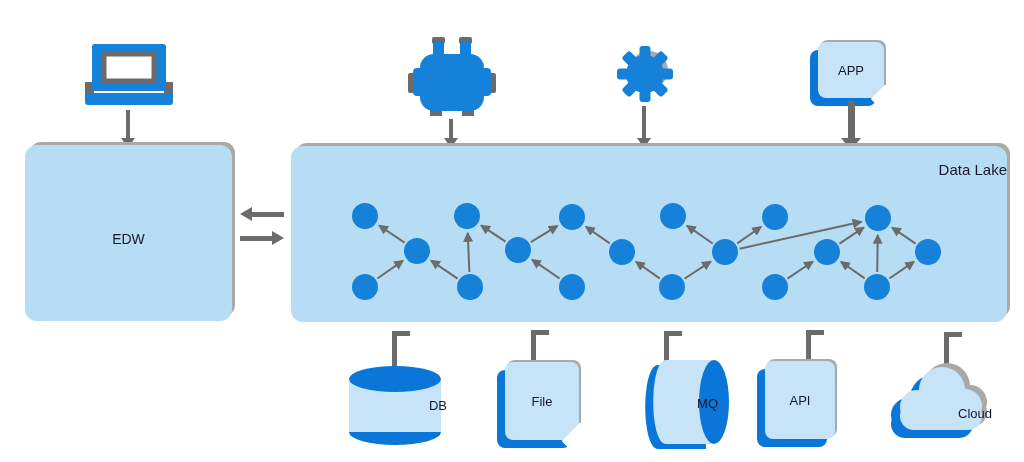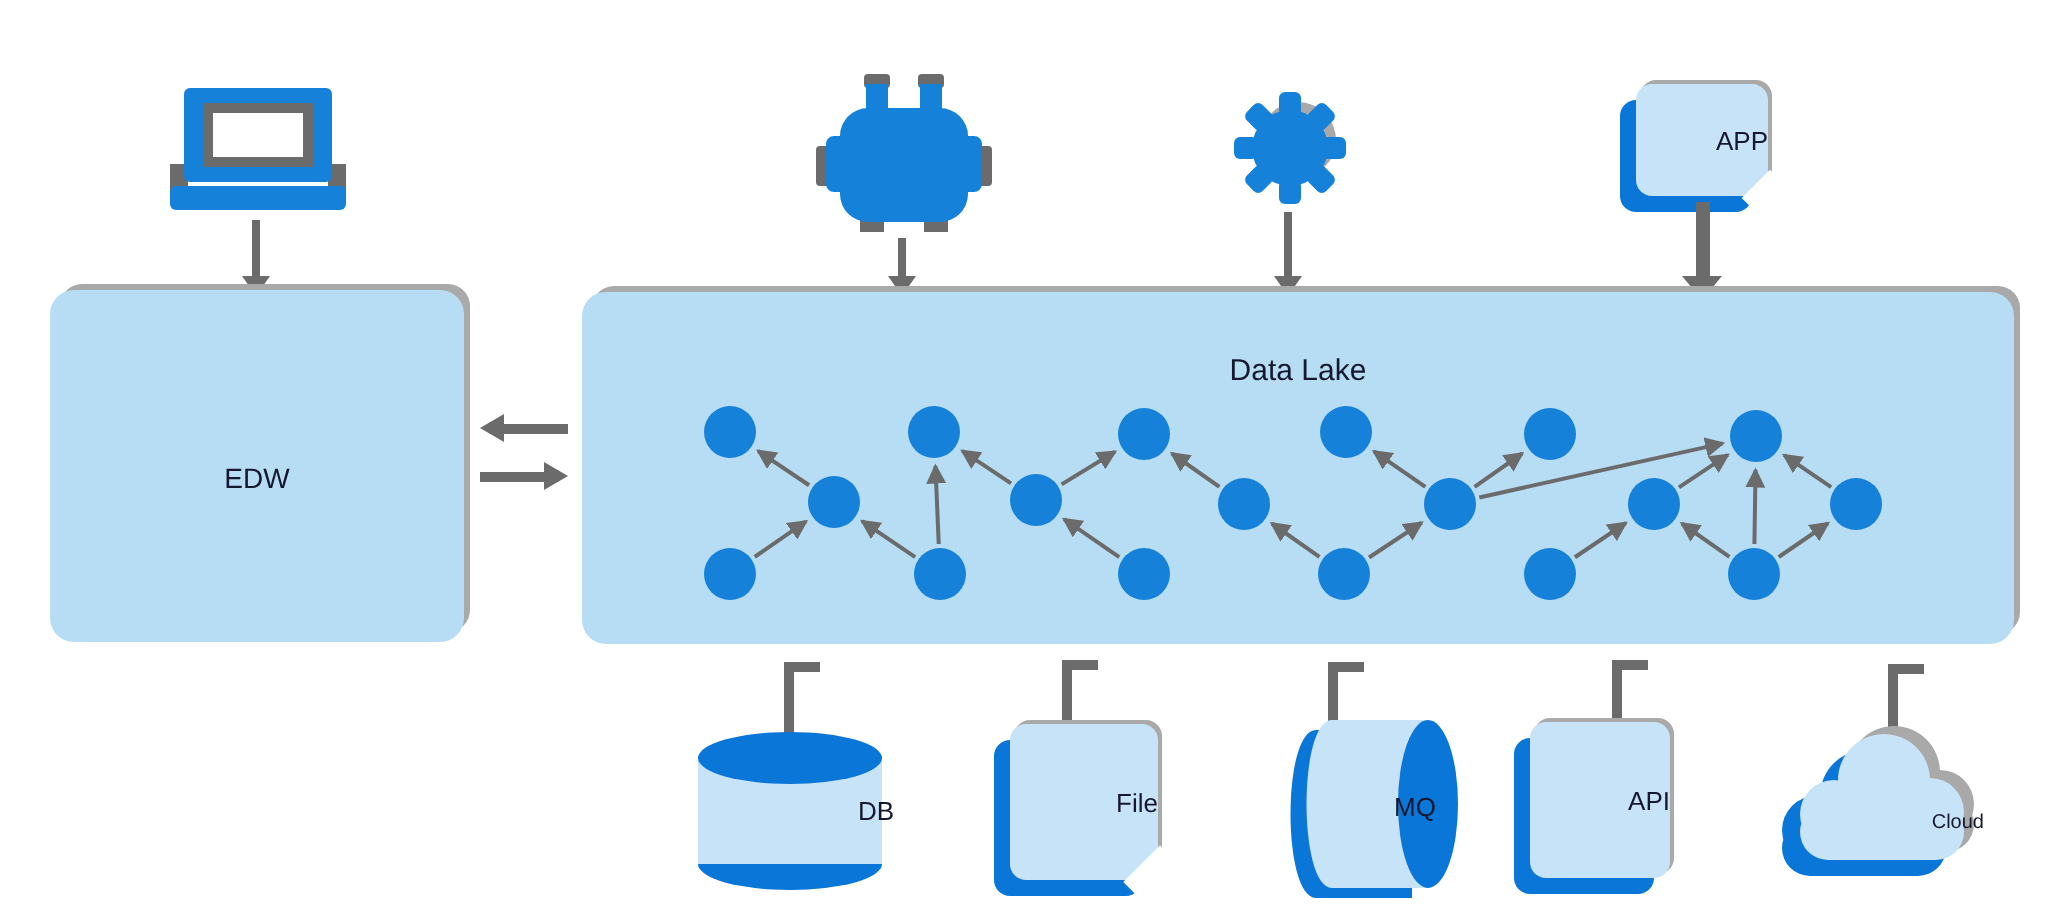--- a/index.html
+++ b/index.html
@@ -13,25 +13,25 @@
   }
   html,body{margin:0;padding:0;background:#fff;}
   body{width:1024px;height:462px;position:relative;overflow:hidden;
        font-family:"Liberation Sans","DejaVu Sans",sans-serif;color:var(--ink);}
   .abs{position:absolute;}
   
   .bigbox{position:absolute;background:var(--boxfill);border-radius:12px;
           box-shadow:4px -4px 0 -1px var(--outline);}
   .edw-label{position:absolute;left:0;right:0;top:0;bottom:0;display:flex;
              align-items:center;justify-content:center;font-size:14px;transform:translateY(6px);}
-  .lake-title{position:absolute;left:0;right:0;top:31px;text-align:center;font-size:15px;}
+  .lake-title{position:absolute;left:0;right:0;top:15px;text-align:right;font-size:15px;}
   
   .card{position:absolute;background:var(--cardfill);border-radius:8px;
         box-shadow:-8px 8px 0 var(--accent),2px -2px 0 var(--outline);
-        display:flex;align-items:center;justify-content:flex-end;
+        display:flex;align-items:center;justify-content:center;
         font-size:13px;font-weight:500;}
   .fold{position:absolute;width:26px;height:26px;background:#fff;right:-14px;bottom:-14px;
         transform:rotate(45deg);}
   
   .varrow{position:absolute;width:16px;}
   .varrow .shaft{position:absolute;left:6px;top:0;width:4px;background:var(--gray);}
   .varrow .head{position:absolute;bottom:0;left:1px;width:0;height:0;
                 border-left:7px solid transparent;border-right:7px solid transparent;
                 border-top:10px solid var(--gray);}
   .varrow.thick{width:21px;}
@@ -228,14 +228,14 @@
         <circle cx="81" cy="50" r="17"></circle>
       <rect x="16" y="46" width="82" height="28" rx="14"></rect>
     </g>
     <g class="fill-card">
       <circle cx="58" cy="34" r="23"></circle>
         <circle cx="33" cy="51" r="17"></circle>
         <circle cx="81" cy="50" r="17"></circle>
       <rect x="16" y="46" width="82" height="28" rx="14"></rect>
     </g>
   </svg>
-  <span class="lbl" style="top:50px;font-size:10px">Cloud</span>
+  <span class="lbl" style="top:50px;font-size:13px">Cloud</span>
 </div>
 
 </body></html>

